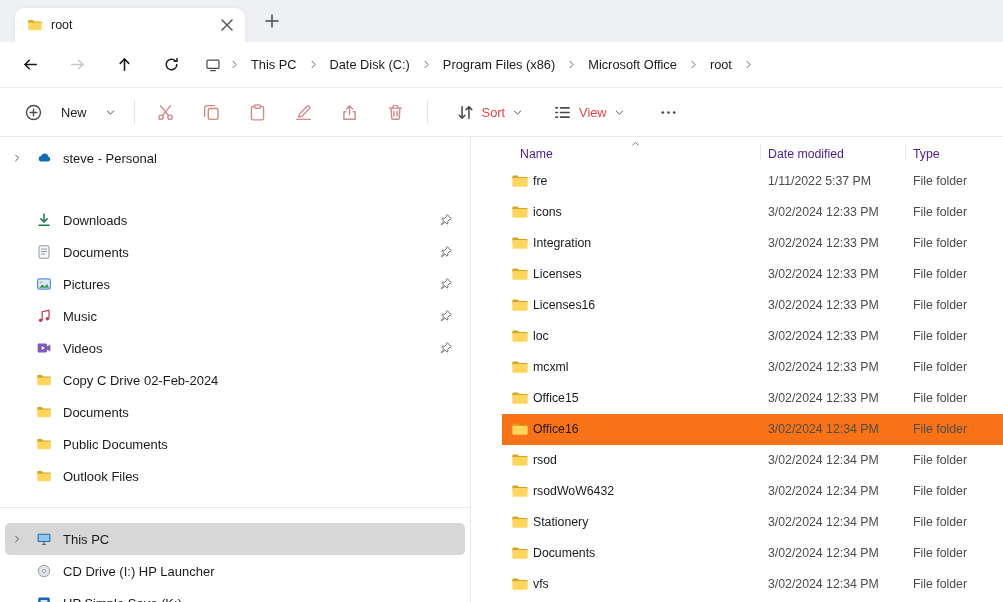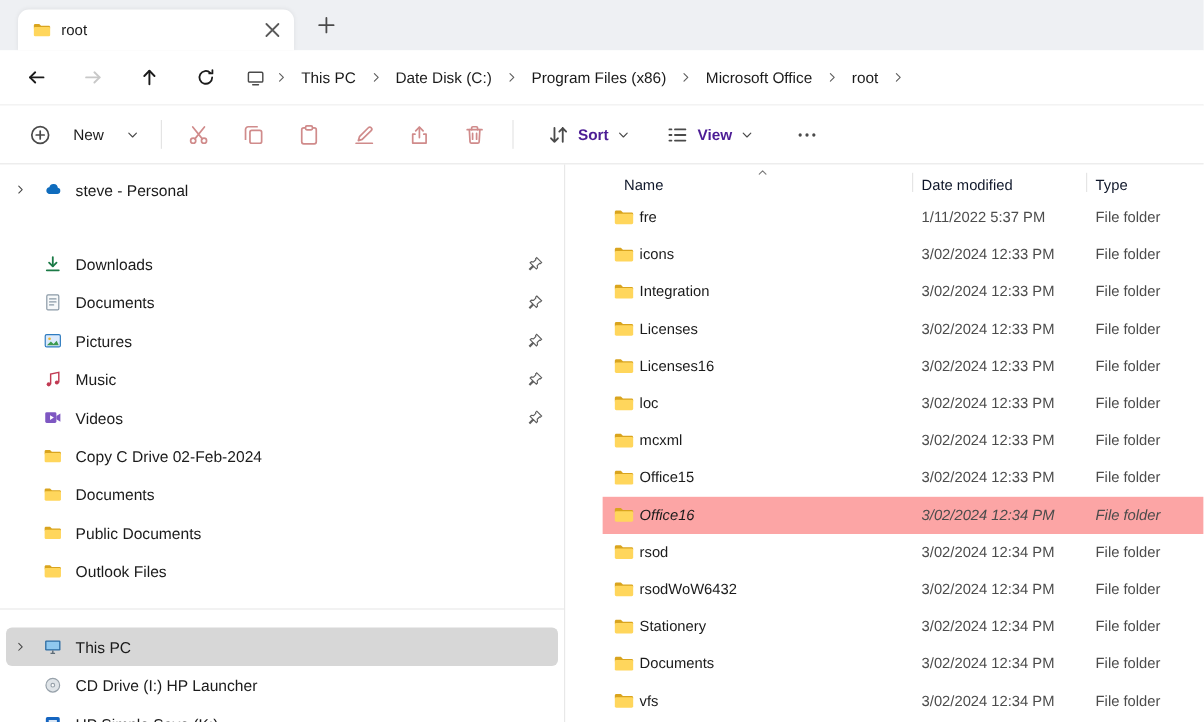--- a/index.html
+++ b/index.html
@@ -45,21 +45,21 @@
   .tb-label{ font-size:12.8px; }
   .chev{ width:11px; height:11px; color:#4a4a4a; }
   .tb-new{ display:flex; align-items:center; gap:18px; height:34px; padding:0 10px; border-radius:5px; color:#4a4a4a; }
   .tb-new .tb-label{ color:#1b1b1b; }
   .i20{ width:19px; height:19px; }
   .tb-sep{ width:1px; height:24px; background:#e4e4e4; margin:0 8px; }
   .tb-actions{ display:flex; align-items:center; color:#d08b8b; }
   .tb-btn{ width:40px; height:36px; display:flex; align-items:center; justify-content:center; border-radius:5px; margin:0 3px; }
   .tb-btn .icn{ width:19px; height:19px; }
   .tb-drop{ display:flex; align-items:center; gap:7px; height:34px; padding:0 10px; border-radius:5px; margin-left:10px; color:#4a4a4a; }
-  .tb-drop .tb-label{ color:#4c1d95;font-weight:bold; }
+  .tb-drop .tb-label{ color:#ef4444; }
   .more{ margin-left:14px; color:#4a4a4a; }
 
   
   .sidebar{ position:absolute; left:0; top:137px; width:470px; height:465px; overflow:hidden; padding-top:5px; }
   .sb-item{
     display:flex; align-items:center; height:32px; margin:0 5px; padding-left:7px;
     border-radius:5px; position:relative;
   }
   .sb-item.selected{ background:#d7d7d7; }
   .expander{ width:10px; height:10px; margin-right:14px; color:#454545; }
@@ -67,28 +67,28 @@
   .sb-label{ font-size:13px; margin-left:11px; white-space:nowrap; }
   .pin{ position:absolute; right:12px; top:9px; width:14px; height:14px; }
   .sb-quick{ margin-top:30px; }
   .sb-sep{ height:1px; background:#e9e9e9; margin-top:15px; }
   .sb-pc{ margin-top:15px; }
   .splitter{ position:absolute; left:470px; top:137px; width:1px; height:465px; background:#e8e8e8; }
 
   
   .main{ position:absolute; left:502px; top:137px; width:501px; height:465px; overflow:hidden; }
   .list-header{ position:relative; height:29px; }
-  .col{ position:absolute; top:10px; font-size:12.3px; color:#0f172a; white-space:nowrap; }
+  .col{ position:absolute; top:10px; font-size:12.3px; color:#4c1d95; white-space:nowrap; }
   .col-name{ left:18px; } .col-date{ left:266px; } .col-type{ left:411px; }
   .sort-caret{ position:absolute; left:127px; top:0; width:13px; height:13px; }
   .col-sep{ position:absolute; top:7px; width:1px; height:16px; background:#e5e5e5; }
   .sep1{ left:258px; } .sep2{ left:403px; }
   .file-rows{ position:absolute; top:29px; left:0; width:100%; }
   .file-row{ position:relative; height:31px; }
-  .file-row.selected{ background:#fca5a5;font-style:italic; }
+  .file-row.selected{ background:#f97316; }
   .row-icn{ position:absolute; left:9px; top:6px; width:18px; height:18px; }
   .cell{ position:absolute; top:8px; font-size:12.3px; white-space:nowrap; }
   .c-name{ left:31px; color:#1b1b1b; }
   .c-date{ left:266px; color:#4c4c4c; }
   .c-type{ left:411px; color:#4c4c4c; }
 </style>
 </head>
 <body>
 
 <div class="window">

